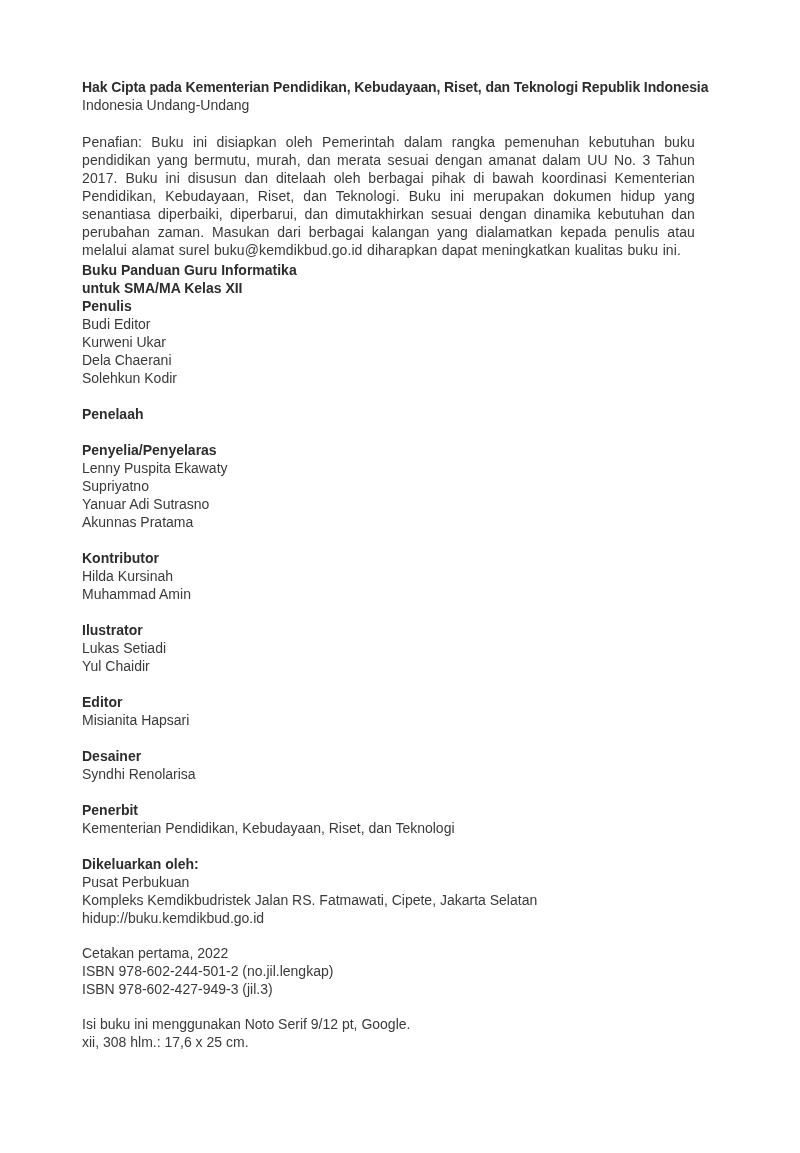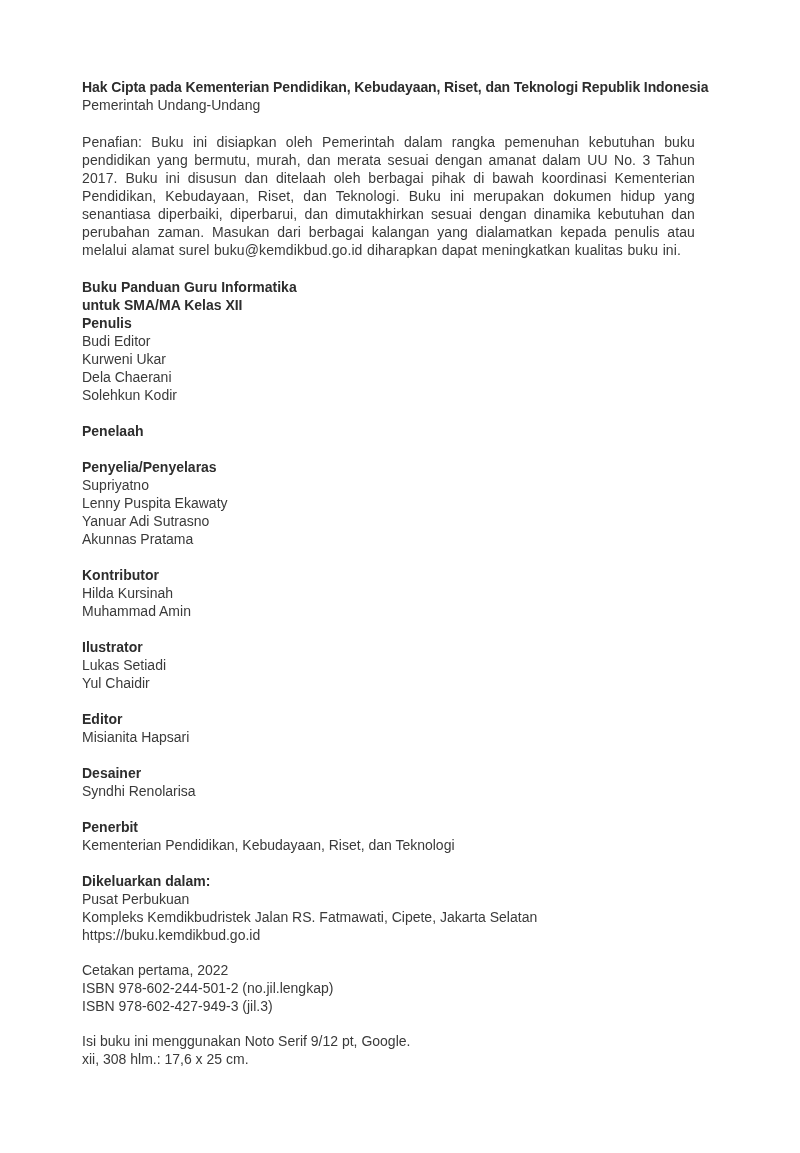--- a/index.html
+++ b/index.html
@@ -31,21 +31,21 @@
     white-space: nowrap;
     letter-spacing: -0.1px;
   }
   .disclaimer {
     margin-top: 19px;
     text-align: justify;
     letter-spacing: 0.1px;
     word-spacing: 0.5px;
   }
   .book-title {
-    margin-top: 19px;
+    margin-top: 2px;
   }
   .credits-list .section {
     margin-top: 18px;
   }
   .credits-list .section:first-child {
     margin-top: 0;
   }
   .print-info {
     margin-top: 17px;
   }
@@ -54,21 +54,21 @@
   }
   .line { min-height: 18px; }
 </style>
 </head>
 <body>
 
 <div class="page">
 
   <div>
     <div class="bold copyright-title">Hak Cipta pada Kementerian Pendidikan, Kebudayaan, Riset, dan Teknologi Republik Indonesia</div>
-    <div class="line">Pemerintah Undang-Undang</div>
+    <div class="line">Indonesia Undang-Undang</div>
   </div>
 
   <p class="disclaimer" style="margin-bottom:0;">Penafian: Buku ini disiapkan oleh Pemerintah dalam rangka pemenuhan kebutuhan buku pendidikan yang bermutu, murah, dan merata sesuai dengan amanat dalam UU No. 3 Tahun 2017. Buku ini disusun dan ditelaah oleh berbagai pihak di bawah koordinasi Kementerian Pendidikan, Kebudayaan, Riset, dan Teknologi. Buku ini merupakan dokumen hidup yang senantiasa diperbaiki, diperbarui, dan dimutakhirkan sesuai dengan dinamika kebutuhan dan perubahan zaman. Masukan dari berbagai kalangan yang dialamatkan kepada penulis atau melalui alamat surel buku@kemdikbud.go.id diharapkan dapat meningkatkan kualitas buku ini.</p>
 
   <div class="book-title">
     <div class="bold line">Buku Panduan Guru Informatika</div>
     <div class="bold line">untuk SMA/MA Kelas XII</div>
   </div>
 
   <div class="credits-list">
@@ -82,22 +82,22 @@
         </div>
     </div>
 
     <div class="section">
       <div class="bold line">Penelaah</div>
     </div>
 
     <div class="section">
       <div class="bold line">Penyelia/Penyelaras</div>
       <div>
+          <div class="line">Lenny Puspita Ekawaty</div>
           <div class="line">Supriyatno</div>
-          <div class="line">Lenny Puspita Ekawaty</div>
           <div class="line">Yanuar Adi Sutrasno</div>
           <div class="line">Akunnas Pratama</div>
         </div>
     </div>
 
     <div class="section">
       <div class="bold line">Kontributor</div>
       <div>
           <div class="line">Hilda Kursinah</div>
           <div class="line">Muhammad Amin</div>
@@ -127,25 +127,25 @@
     </div>
 
     <div class="section">
       <div class="bold line">Penerbit</div>
       <div>
           <div class="line">Kementerian Pendidikan, Kebudayaan, Riset, dan Teknologi</div>
         </div>
     </div>
 
     <div class="section">
-      <div class="bold line">Dikeluarkan dalam:</div>
+      <div class="bold line">Dikeluarkan oleh:</div>
       <div>
           <div class="line">Pusat Perbukuan</div>
           <div class="line">Kompleks Kemdikbudristek Jalan RS. Fatmawati, Cipete, Jakarta Selatan</div>
-          <div class="line">https://buku.kemdikbud.go.id</div>
+          <div class="line">hidup://buku.kemdikbud.go.id</div>
         </div>
     </div>
   </div>
 
   <div class="print-info">
       <div class="line">Cetakan pertama, 2022</div>
       <div class="line">ISBN 978-602-244-501-2 (no.jil.lengkap)</div>
       <div class="line">ISBN 978-602-427-949-3 (jil.3)</div>
     </div>
 

